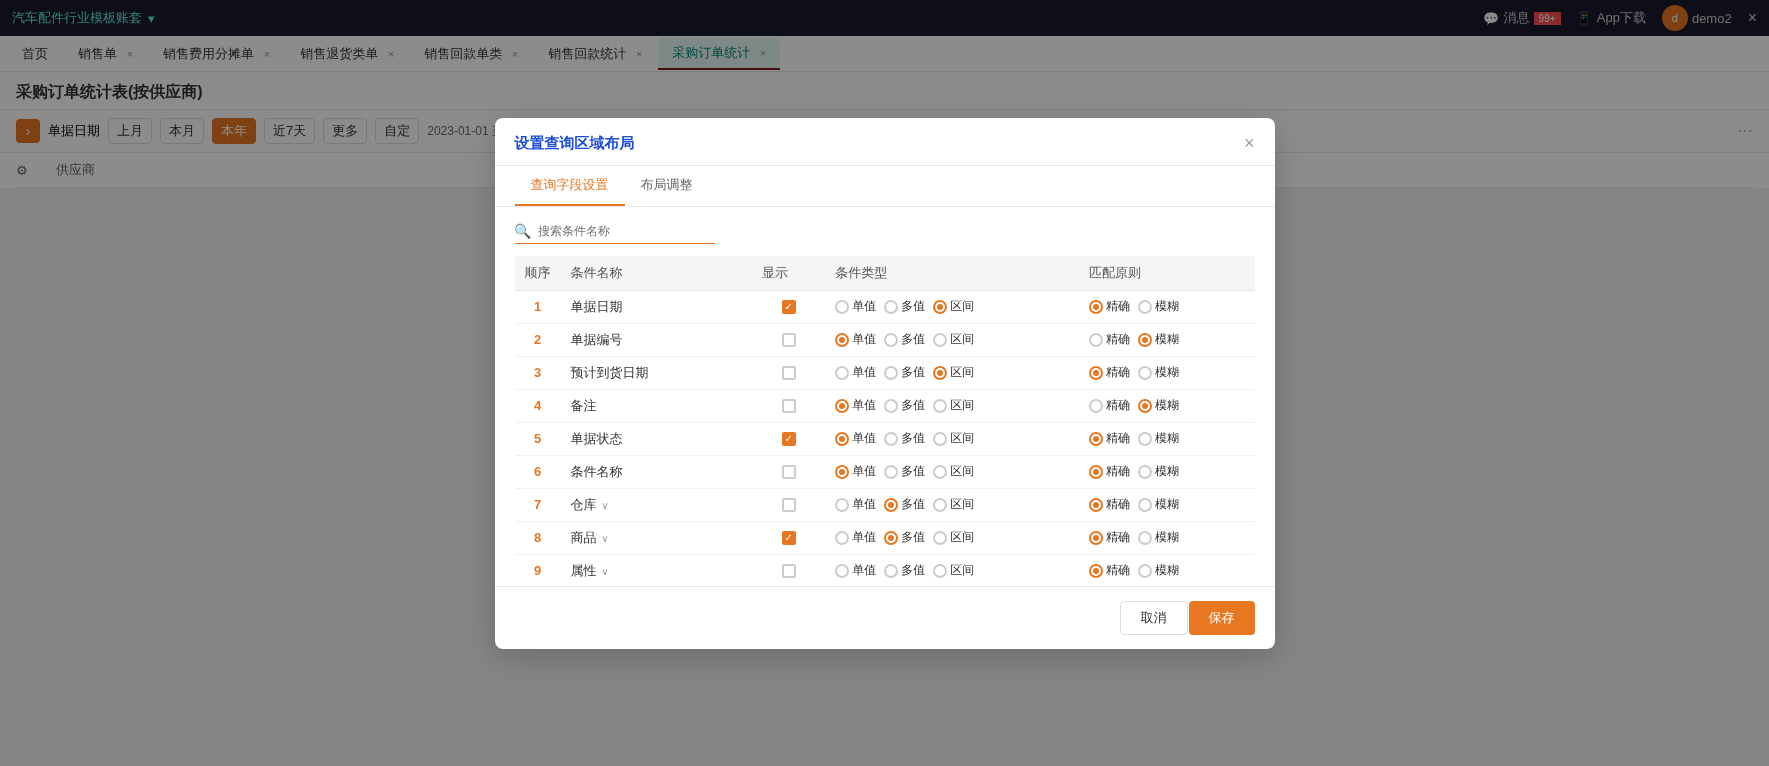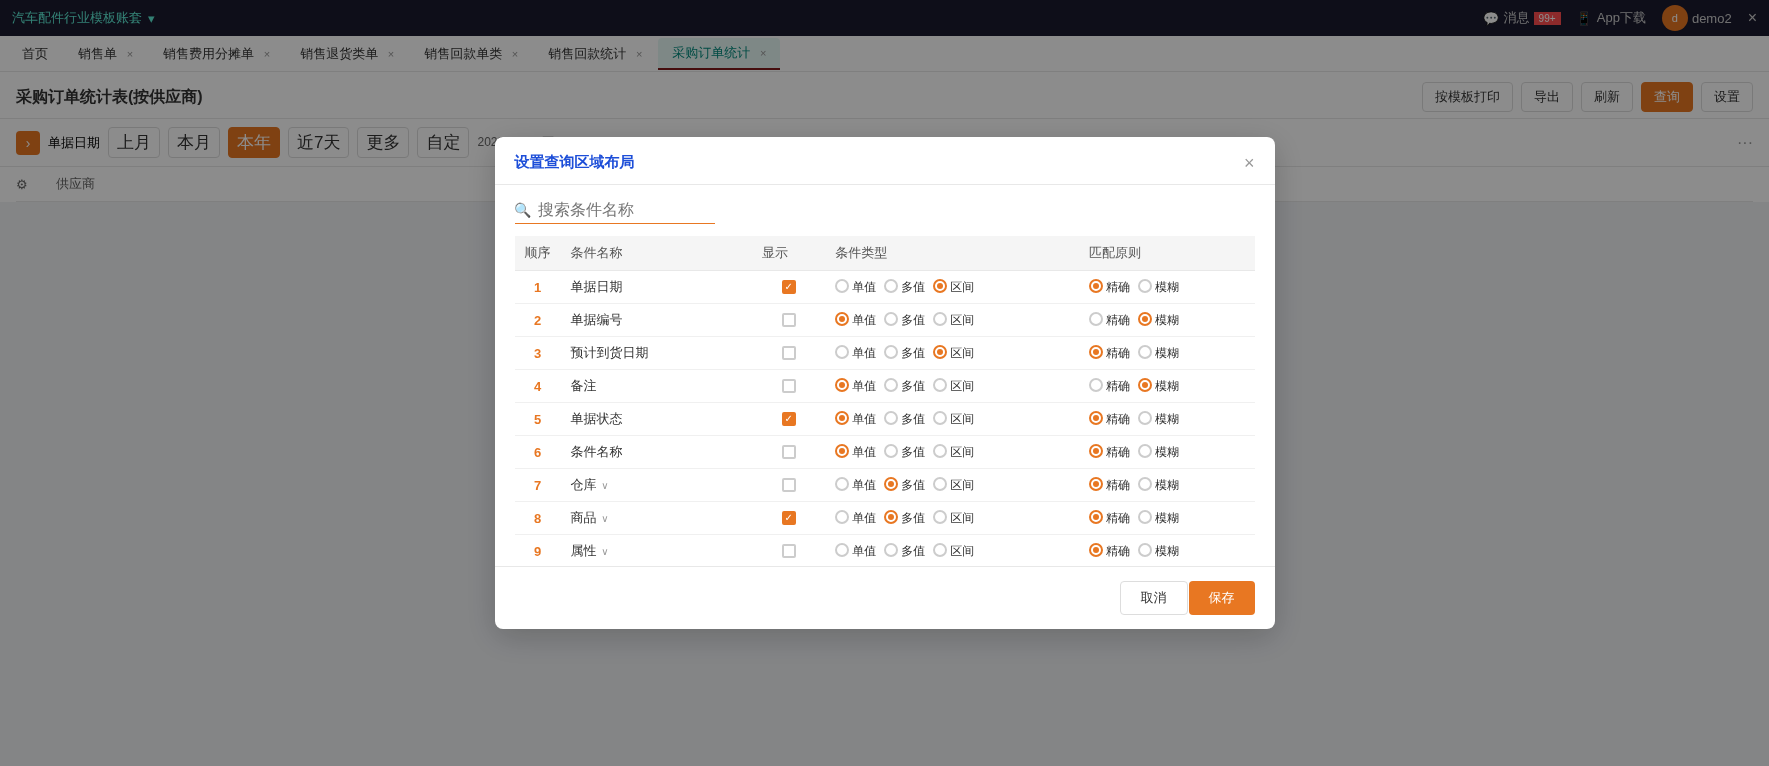--- a/index.html
+++ b/index.html
@@ -61,21 +61,21 @@
     
     .filter-bar {
       background: #fff;
       padding: 8px 16px;
       display: flex;
       align-items: center;
       gap: 8px;
       border-bottom: 1px solid #e8e8e8;
     }
     .filter-toggle { background: #e87722; color: #fff; border: none; width: 24px; height: 24px; border-radius: 4px; cursor: pointer; font-size: 14px; }
-    .date-btn { padding: 3px 8px; border-radius: 4px; border: 1px solid #ddd; background: #fff; cursor: pointer; font-size: 17px; color: #333; }
+    .date-btn { padding: 3px 8px; border-radius: 4px; border: 1px solid #ddd; background: #fff; cursor: pointer; font-size: 13px; color: #333; }
     .date-btn.active { background: #e87722; color: #fff; border-color: #e87722; }
     .date-range { font-size: 12px; color: #666; }
     .more-dots { color: #999; cursor: pointer; font-size: 16px; margin-left: auto; }
 
     
     .table-area {
       background: #fff;
       margin: 0;
       padding: 0 16px;
     }
@@ -136,21 +136,21 @@
       display: flex;
       align-items: center;
       border-bottom: 1px solid #e87722;
       padding: 4px 0;
       margin-bottom: 12px;
       width: 200px;
     }
     .search-box input {
       border: none;
       outline: none;
-      font-size: 16px;
+      font-size: 12px;
       color: #a16207;
       flex: 1;
       padding-left: 6px;
     }
     .search-icon-txt { color: #999; font-size: 14px; }
 
     
     .data-table { width: 100%; border-collapse: collapse; font-size: 13px; }
     .data-table thead th {
       background: #f5f5f5;
@@ -161,21 +161,21 @@
       border-bottom: 1px solid #e8e8e8;
       white-space: nowrap;
     }
     .data-table tbody tr { border-bottom: 1px solid #f0f0f0; }
     .data-table td { padding: 7px 10px; vertical-align: middle; color: #333; }
     .td-num { color: #e87722; font-weight: bold; text-align: center; width: 40px; }
     .td-name { min-width: 120px; }
 
     
     .radio-group { display: flex; align-items: center; gap: 8px; white-space: nowrap; }
-    .radio-item { display: flex; align-items: flex-start; gap: 3px; cursor: pointer; }
+    .radio-item { display: flex; align-items: center; gap: 3px; cursor: pointer; }
     .radio-circle {
       width: 14px; height: 14px; border-radius: 50%; border: 2px solid #ccc;
       display: flex; align-items: center; justify-content: center;
       background: #fff; flex-shrink: 0;
     }
     .radio-circle.checked { border-color: #e87722; }
     .radio-circle.checked::after {
       content: ''; width: 6px; height: 6px; border-radius: 50%; background: #e87722;
     }
     .radio-label { font-size: 12px; color: #333; }
@@ -237,27 +237,20 @@
   <div class="tab-item">销售单 <span class="close">×</span></div>
   <div class="tab-item">销售费用分摊单 <span class="close">×</span></div>
   <div class="tab-item">销售退货类单 <span class="close">×</span></div>
   <div class="tab-item">销售回款单类 <span class="close">×</span></div>
   <div class="tab-item">销售回款统计 <span class="close">×</span></div>
   <div class="tab-item active">采购订单统计 <span class="close">×</span></div>
 </div>
 
 <div class="page-header">
   <div class="page-title">采购订单统计表(按供应商)</div>
-  <div class="header-actions">
-    <button class="btn btn-outline">按模板打印</button>
-    <button class="btn btn-outline">导出</button>
-    <button class="btn btn-outline">刷新</button>
-    <button class="btn btn-orange">查询</button>
-    <button class="btn btn-outline">设置</button>
-  </div>
 </div>
 
 <div class="filter-bar">
   <button class="filter-toggle">›</button>
   <span>单据日期</span>
   <button class="date-btn">上月</button>
   <button class="date-btn">本月</button>
   <button class="date-btn active">本年</button>
   <button class="date-btn">近7天</button>
   <button class="date-btn">更多</button>
@@ -275,20 +268,24 @@
 </div>
 
 <div class="overlay">
   <div class="modal">
 
     <div class="modal-header">
       <span class="modal-title">设置查询区域布局</span>
       <span class="modal-close">×</span>
     </div>
 
+    <div class="modal-tabs">
+      <div class="modal-tab active">查询字段设置</div>
+      <div class="modal-tab">布局调整</div>
+    </div>
 
     <div class="modal-body">
 
       <div class="search-box">
         <span class="search-icon-txt">🔍</span>
         <input type="text" placeholder="搜索条件名称" style="">
       </div>
 
       <div class="table-scroll">
         <table class="data-table">

